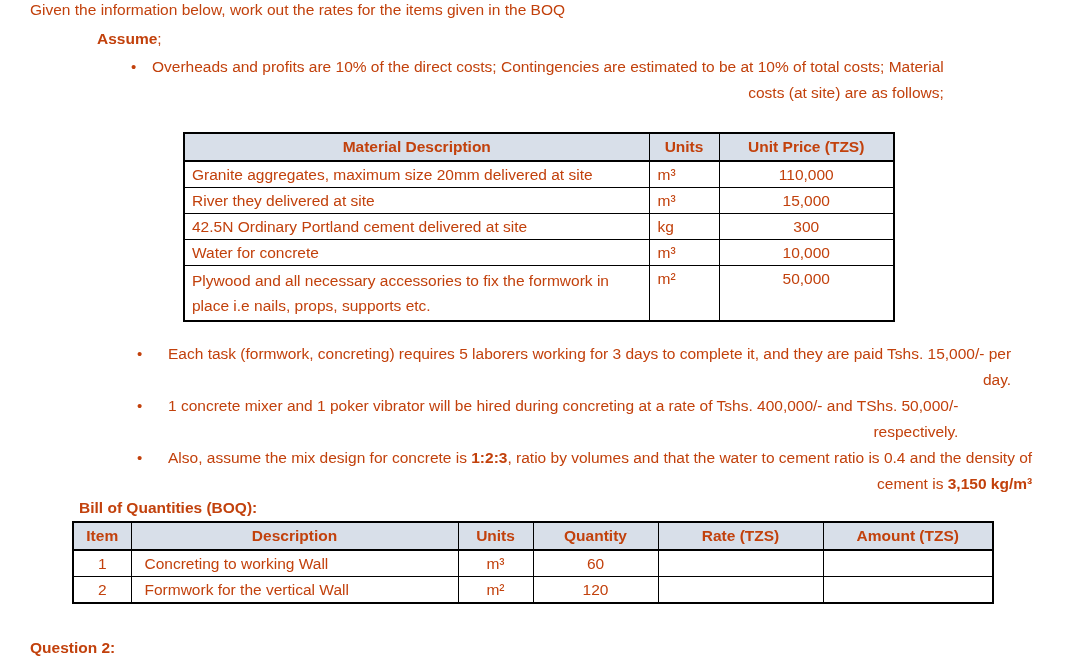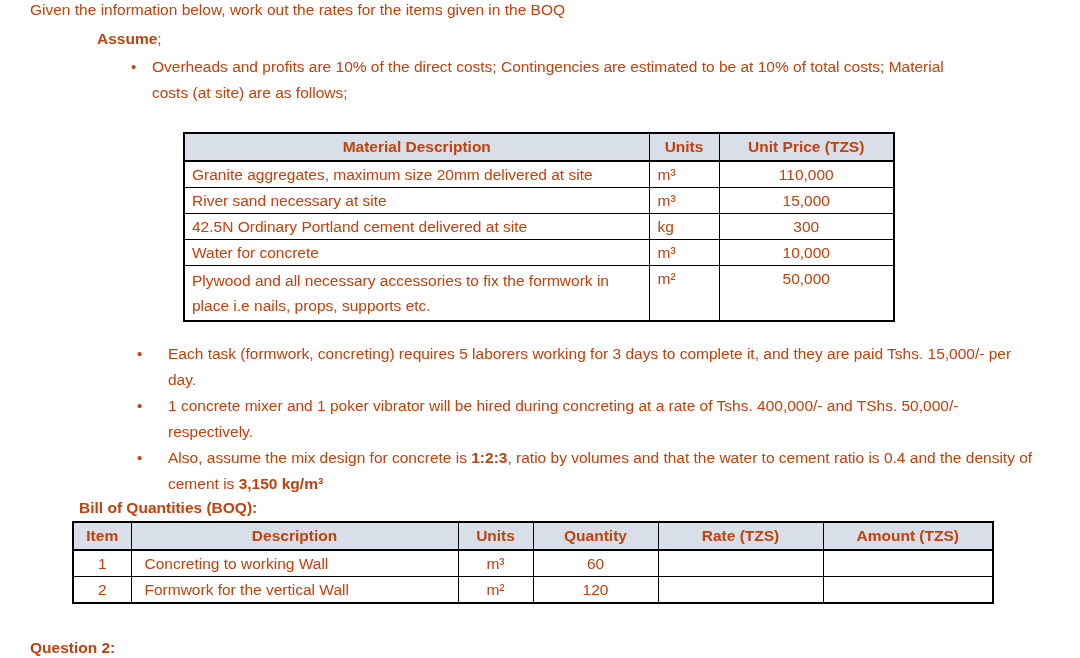--- a/index.html
+++ b/index.html
@@ -4,21 +4,21 @@
 <style>
   html,body { margin:0; padding:0; background:#ffffff; }
   .page {
     position:relative; width:1080px; height:658px; background:#fff;
     font-family:"Liberation Sans","DejaVu Sans",sans-serif;
     color:#c2410c; font-size:15.5px; overflow:hidden;
   }
   .bold { font-weight:bold; }
   .sline { position:absolute; line-height:18px; white-space:nowrap; }
   .blk   { position:absolute; }
-  .blk .line { display:block; line-height:26px; white-space:nowrap; }
+  .blk .line { display:block; line-height:26px; white-space:nowrap;text-align:right; }
   .dot   { position:absolute; line-height:26px; font-size:15px; }
 
   table { position:absolute; border-collapse:collapse; table-layout:fixed;
           border:2px solid #000; font-size:15.5px; }
   th, td { border:1px solid #000; padding:2px 12px; vertical-align:top;
            overflow:hidden; line-height:21px; }
   th { background:var(--table-header-bg,#d8dfe9); font-weight:bold;
        text-align:center; border-bottom:2px solid #000; height:22px; }
   td { height:21px; }
 
@@ -64,21 +64,21 @@
         <th>Unit Price (TZS)</th>
       </tr>
     </thead>
     <tbody>
       <tr>
         <td class="c-desc">Granite aggregates, maximum size 20mm delivered at site</td>
         <td class="c-unit">m³</td>
         <td class="c-price">110,000</td>
       </tr>
       <tr>
-        <td class="c-desc">River sand necessary at site</td>
+        <td class="c-desc">River they delivered at site</td>
         <td class="c-unit">m³</td>
         <td class="c-price">15,000</td>
       </tr>
       <tr>
         <td class="c-desc">42.5N Ordinary Portland cement delivered at site</td>
         <td class="c-unit">kg</td>
         <td class="c-price">300</td>
       </tr>
       <tr>
         <td class="c-desc">Water for concrete</td>

